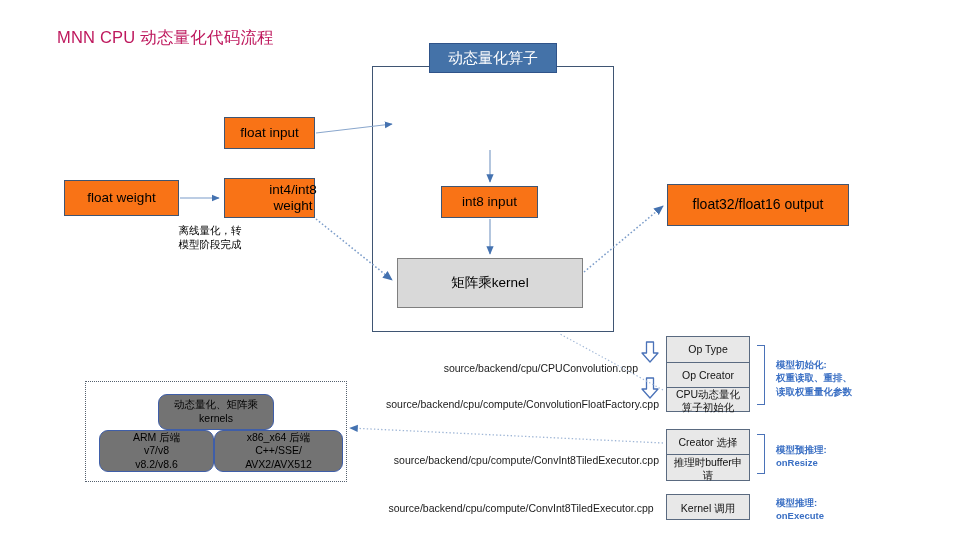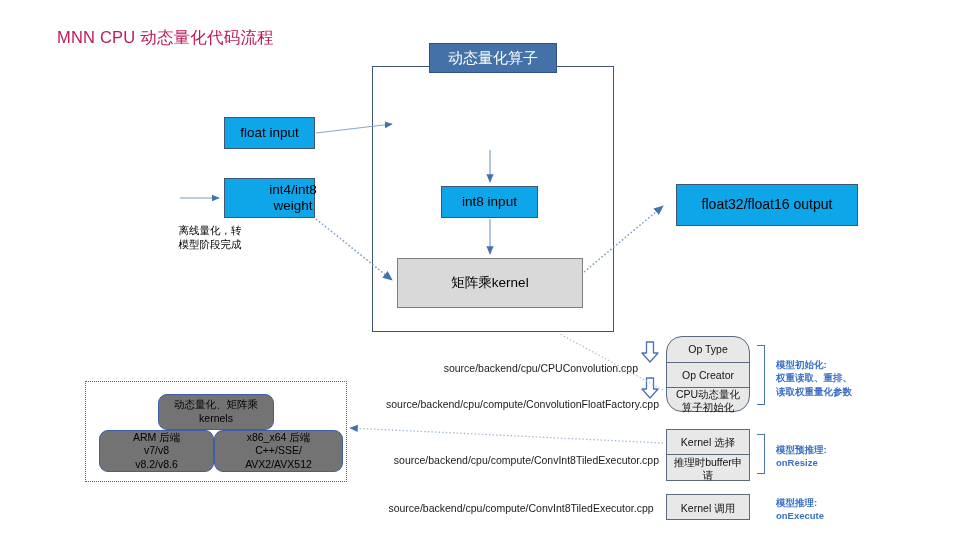--- a/index.html
+++ b/index.html
@@ -23,21 +23,21 @@
     left: 57px; top: 27px;
     font-size: 16.5px;
     color: #be185d;
     letter-spacing: .2px;
     white-space: nowrap;
   }
 
   
   .box {
     border: 1.4px solid #3f5573;
-    background: #0ea5e9;
+    background: #f97316;
     display: flex;
     align-items: center;
     justify-content: center;
     text-align: center;
     font-size: 13.5px;
     line-height: 1.22;
     color: #000;
   }
   .box.gray {
     background: #d9d9d9;
@@ -72,38 +72,38 @@
   #float-input  { left: 224px; top: 117px; width: 91px; height: 32px; }
   #float-weight { left: 64px;  top: 180px; width: 115px; height: 36px; }
   #int4-weight  { left: 224px; top: 178px; width: 91px;  height: 40px; }
   #offline-note {
     left: 155px; top: 223px; width: 110px;
     font-size: 10.5px; line-height: 1.35;
     text-align: center; color: #000;
   }
 
   
-  #float-output { left: 667px; top: 184px; width: 182px; height: 42px; font-size: 14px; margin-left: 9px; }
+  #float-output { left: 667px; top: 184px; width: 182px; height: 42px; font-size: 14px; }
 
   
   .stack {
     border: 1.2px solid #5a6a80;
     background: #e8e8e8;
   }
   .stack .cell {
     display: flex; align-items: center; justify-content: center;
     text-align: center;
     font-size: 10.5px;
     line-height: 1.2;
     color: #111;
     box-sizing: border-box;
   }
   .stack .cell + .cell { border-top: 1.2px solid #5a6a80; }
 
-  #group-init   { left: 666px; top: 336px; width: 84px; height: 76px; border-radius: 16px; }
+  #group-init   { left: 666px; top: 336px; width: 84px; height: 76px; }
   #group-init .c1 { height: 25px; }
   #group-init .c2 { height: 25px; }
   #group-init .c3 { height: 26px; }
 
   #group-resize { left: 666px; top: 429px; width: 84px; height: 52px; }
   #group-resize .c1 { height: 24px; }
   #group-resize .c2 { height: 28px; }
 
   #group-exec   { left: 666px; top: 494px; width: 84px; height: 26px; }
   #group-exec .c1 { height: 26px; }
@@ -207,40 +207,41 @@
 
   <div class="abs" id="page-title">MNN CPU 动态量化代码流程</div>
 
   <div class="abs" id="operator-container"></div>
   <div class="abs" id="operator-title">动态量化算子</div>
 
   <div class="abs box" id="int8-input">int8 input</div>
   <div class="abs box gray" id="matmul-kernel">矩阵乘kernel</div>
 
   <div class="abs box" id="float-input">float input</div>
+  <div class="abs box" id="float-weight">float weight</div>
   <div class="abs box" id="int4-weight" style="white-space:pre-line;padding-left:47px;">int4/int8
 weight</div>
   <div class="abs" id="offline-note" style="white-space:pre-line;">离线量化，转
 模型阶段完成</div>
 
   <div class="abs box" id="float-output">float32/float16 output</div>
 
   <div class="abs stack" id="group-init">
     <div class="cell c1">Op Type</div>
     <div class="cell c2">Op Creator</div>
     <div class="cell c3" style="white-space:pre-line;">CPU动态量化
 算子初始化</div>
   </div>
   <div class="abs bracket" id="bracket-init"></div>
   <div class="abs annot" id="annot-init">模型初始化:
 权重读取、重排、
 读取权重量化参数</div>
 
   <div class="abs stack" id="group-resize">
-    <div class="cell c1">Kernel 选择</div>
+    <div class="cell c1">Creator 选择</div>
     <div class="cell c2" style="white-space:pre-line;">推理时buffer申
 请</div>
   </div>
   <div class="abs bracket" id="bracket-resize"></div>
   <div class="abs annot" id="annot-resize">模型预推理:
 onResize</div>
 
   <div class="abs stack" id="group-exec">
     <div class="cell c1">Kernel 调用</div>
   </div>

